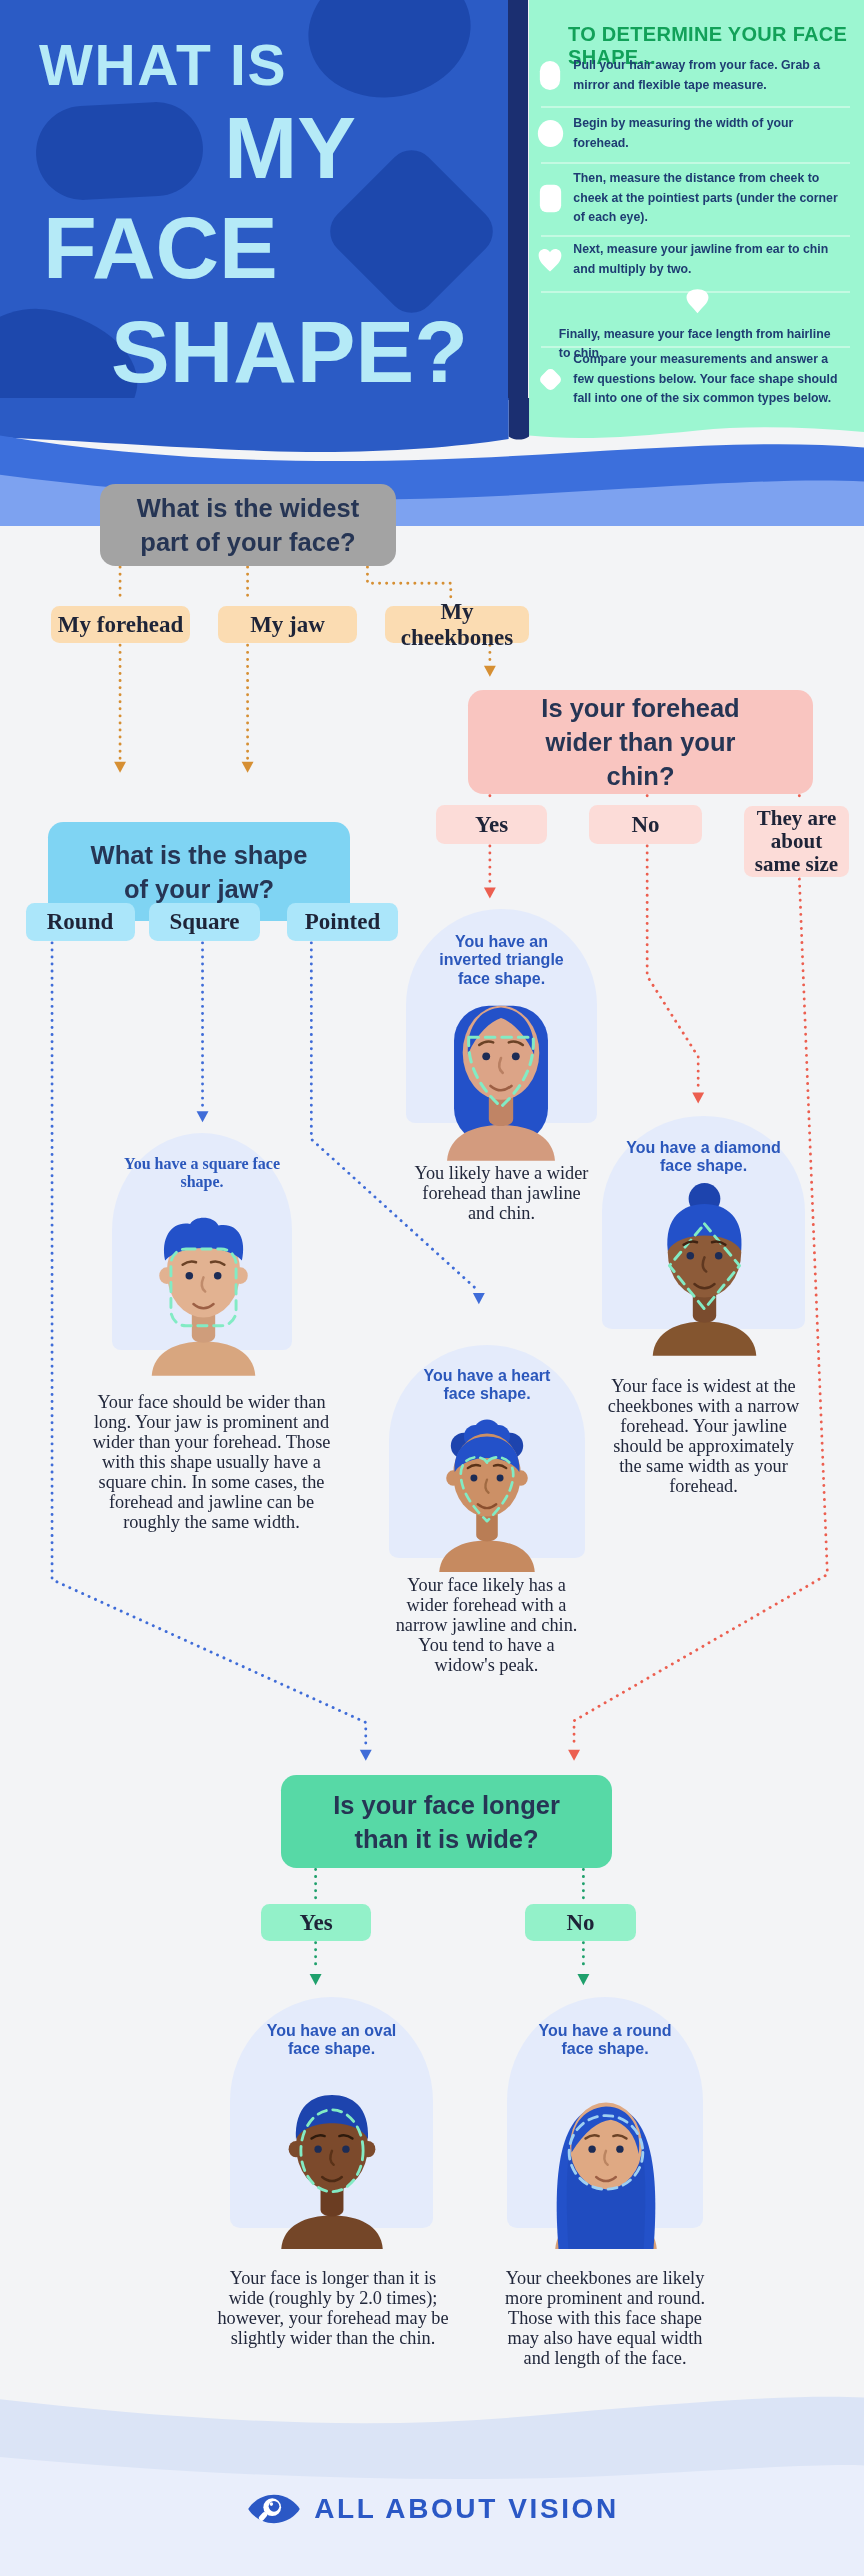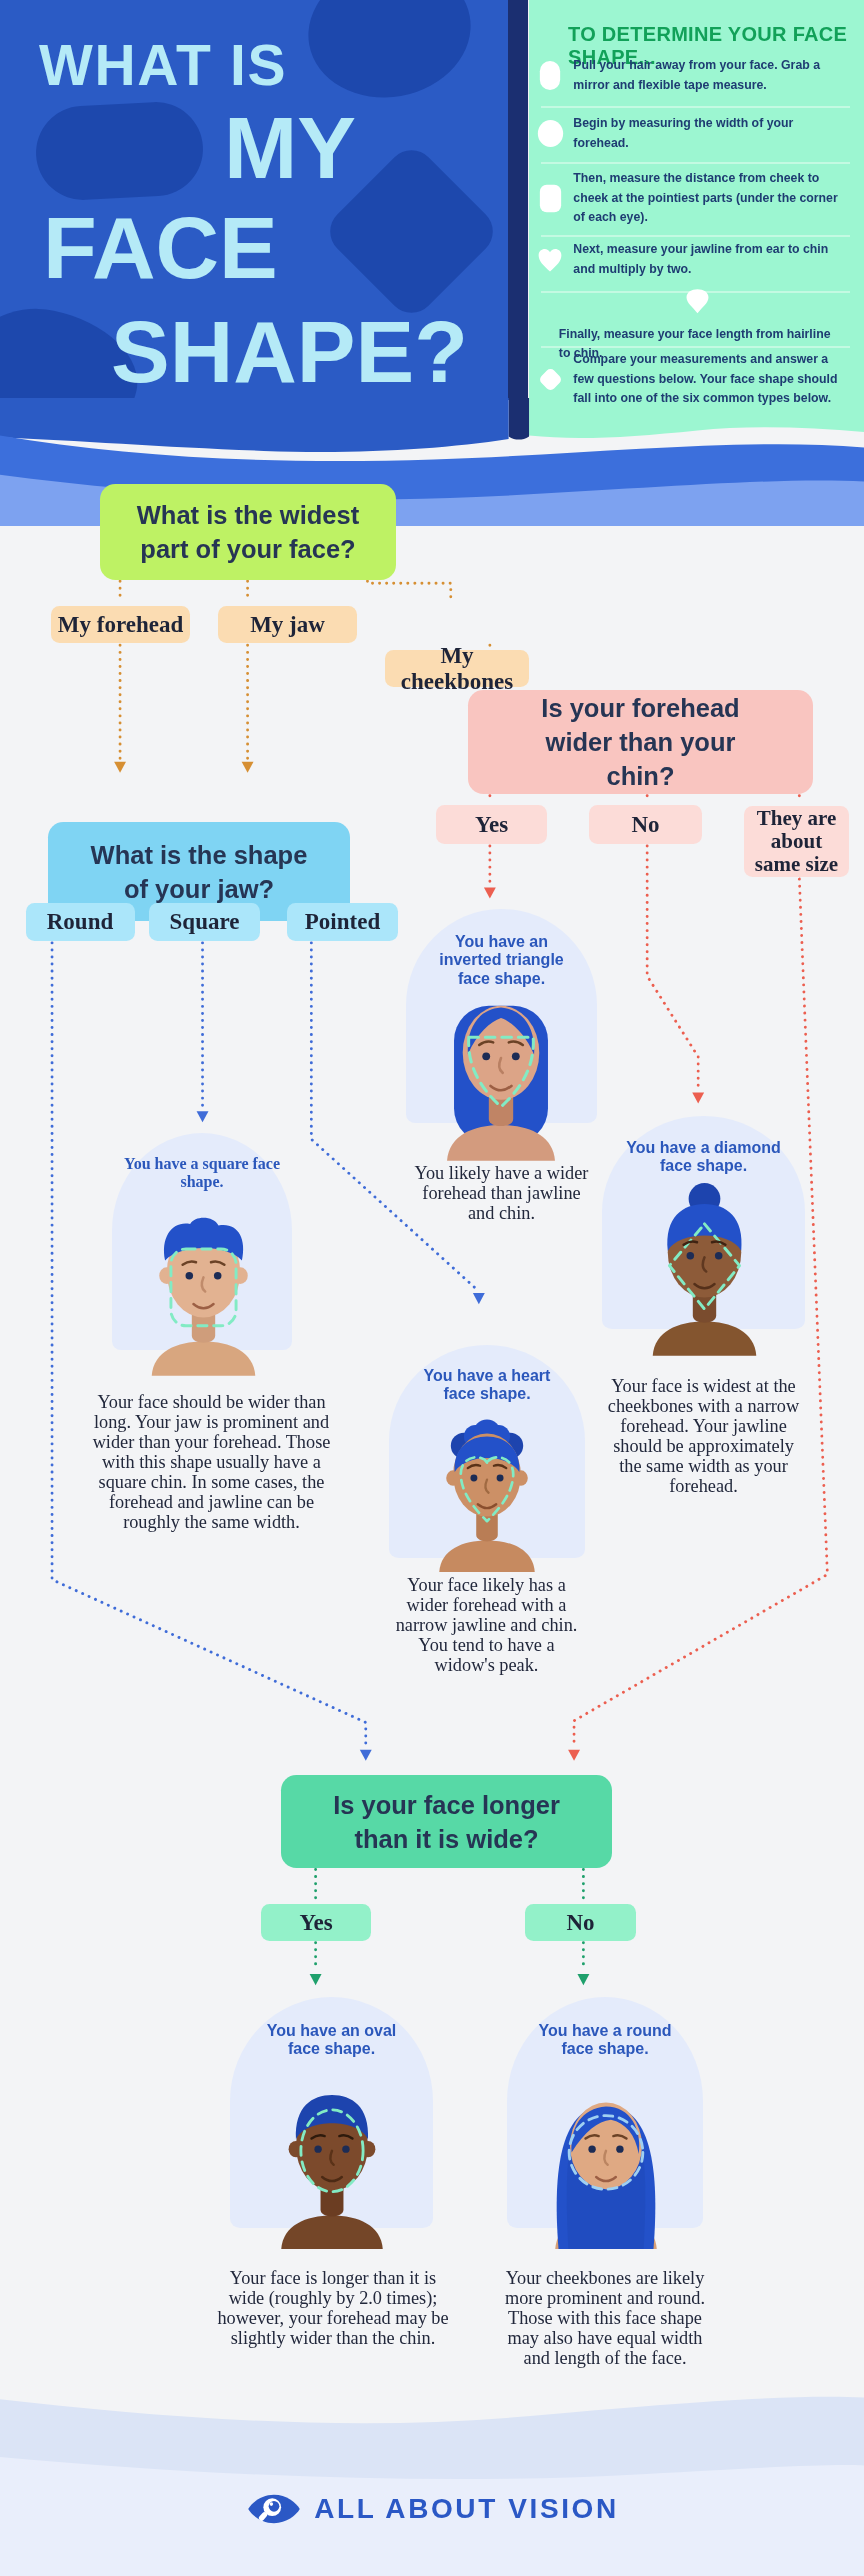--- a/index.html
+++ b/index.html
@@ -26,34 +26,34 @@
   .p-title{position:absolute;left:39px;top:23px;font-size:20px;font-weight:800;color:#12a159;letter-spacing:0.3px;}
   .p-item{position:absolute;left:6.8px;width:323px;display:flex;align-items:center;gap:8.5px;}
   .p-icon{width:29px;min-width:29px;display:flex;justify-content:center;align-items:center;}
   .p-text{font-size:12.3px;line-height:19.6px;font-weight:700;color:#1e3c72;width:277px;}
   .p-sep{position:absolute;left:12px;width:309px;height:1.7px;background:#c3fae2;}
   .i1{top:56px;}.i2{top:114px;}.i3{top:169px;}.i4{top:240px;}.i5{top:287px;flex-direction:column;}.i6{top:350px;}
   .s1{top:106px;}.s2{top:162px;}.s3{top:235px;}.s4{top:291px;}.s5{top:346px;}
   
   .qbox{z-index:3;border-radius:15.3px;display:flex;align-items:center;justify-content:center;text-align:center;
         font-weight:700;font-size:25.5px;line-height:34px;color:#263554;}
-  .q-widest{left:100px;top:484px;width:296px;height:96px;background:#bef264;}
+  .q-widest{left:100px;top:484px;width:296px;height:82px;background:#a3a3a3;}
   .q-forehead{left:468px;top:690px;width:345px;height:104px;background:#f9c5c0;}
   .q-jaw{left:48px;top:822px;width:302px;height:99px;background:#7fd4f3;}
   .q-longer{left:281px;top:1775px;width:331px;height:93px;background:#57d9a6;}
   .qinner{margin:0 auto;}
   .chip{z-index:3;border-radius:8.5px;display:flex;align-items:center;justify-content:center;text-align:center;
         font-family:"Liberation Serif",serif;font-weight:600;font-size:23px;color:#1e2438;}
   .c-orange{background:#fbdcb2;}
   .c-pink{background:#fcdcd8;}
   .c-blue{background:#abe6fa;}
   .c-green{background:#93f1c9;}
   .ch-forehead{left:51px;top:606px;width:139px;height:37px;}
   .ch-jaw{left:218px;top:606px;width:139px;height:37px;}
-  .ch-cheek{left:385px;top:606px;width:144px;height:37px;margin-top:44px;}
+  .ch-cheek{left:385px;top:606px;width:144px;height:37px;}
   .ch-yes1{left:436px;top:805px;width:111px;height:39px;}
   .ch-no1{left:589px;top:805px;width:113px;height:39px;}
   .ch-same{left:744px;top:806px;width:105px;height:71px;font-size:21px;line-height:23px;}
   .ch-round{left:25.5px;top:903px;width:109px;height:38px;}
   .ch-square{left:149px;top:903px;width:111px;height:38px;}
   .ch-pointed{left:287px;top:903px;width:111px;height:38px;}
   .ch-yes2{left:261px;top:1904px;width:110px;height:37px;}
   .ch-no2{left:525px;top:1904px;width:111px;height:37px;}
   
   .bubble{z-index:2;background:#e4ebfb;border-radius:50% 50% 5% 5%/45% 45% 4% 4%;}

